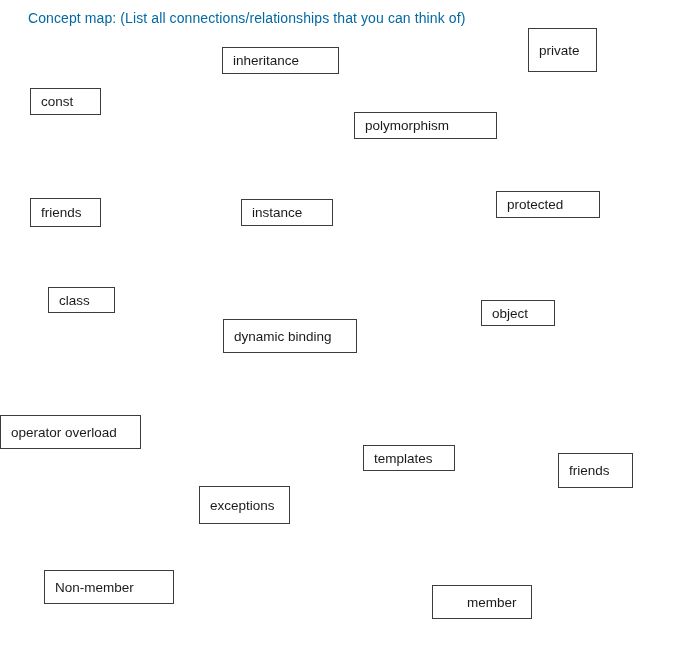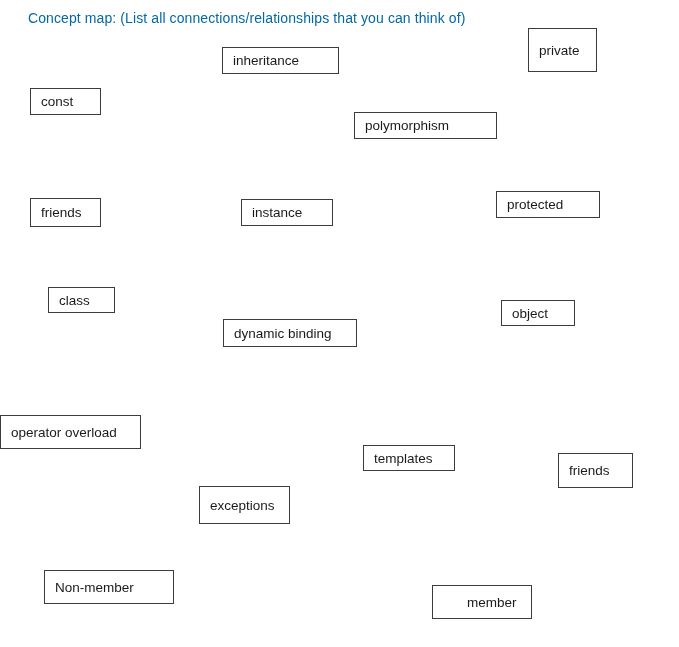--- a/index.html
+++ b/index.html
@@ -61,24 +61,24 @@
       </div>
       <div class="box" style="left: 241px; top: 199px; width: 92px; height: 27px;">
         <span>instance</span>
       </div>
       <div class="box" style="left: 496px; top: 191px; width: 104px; height: 27px;">
         <span>protected</span>
       </div>
       <div class="box" style="left: 48px; top: 287px; width: 67px; height: 26px;">
         <span>class</span>
       </div>
-      <div class="box" style="left: 481px; top: 300px; width: 74px; height: 26px; margin-left: 20px;">
+      <div class="box" style="left: 481px; top: 300px; width: 74px; height: 26px;">
         <span>object</span>
       </div>
-      <div class="box" style="left: 223px; top: 319px; width: 134px; height: 28px;">
+      <div class="box" style="left: 223px; top: 319px; width: 134px; height: 34px;">
         <span>dynamic binding</span>
       </div>
       <div class="box" style="left: 0px; top: 415px; width: 141px; height: 34px;">
         <span>operator overload</span>
       </div>
       <div class="box" style="left: 363px; top: 445px; width: 92px; height: 26px;">
         <span>templates</span>
       </div>
       <div class="box" style="left: 558px; top: 453px; width: 75px; height: 35px;">
         <span>friends</span>

